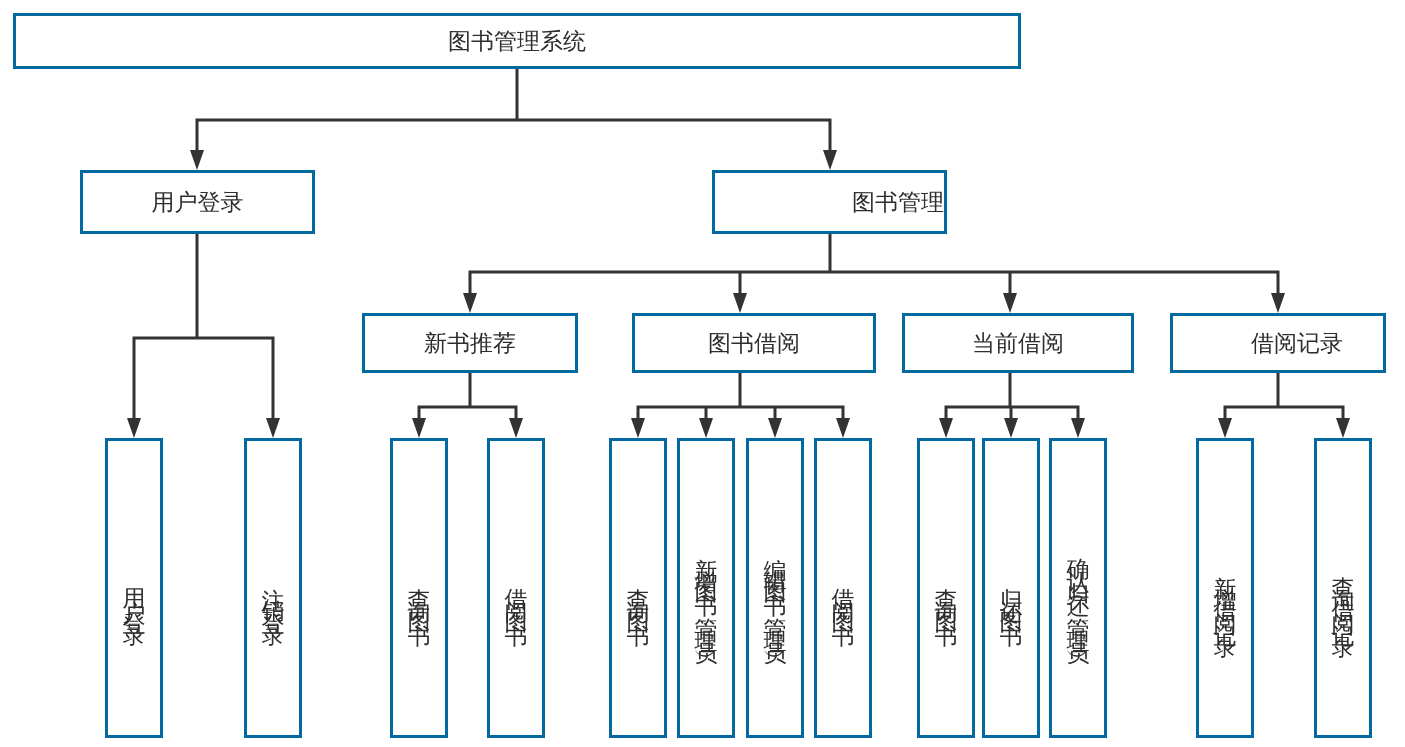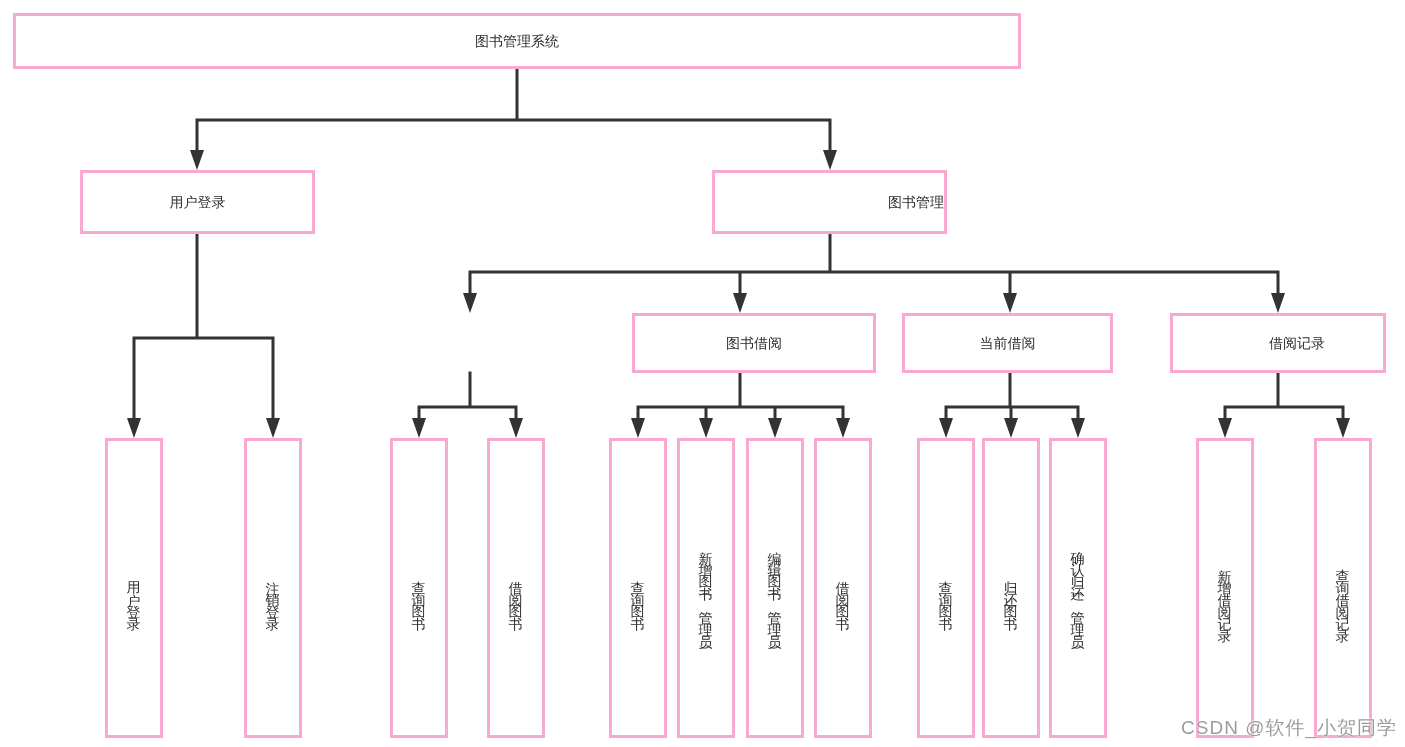--- a/index.html
+++ b/index.html
@@ -17,28 +17,28 @@
   }
   svg.connectors {
     position: absolute;
     left: 0; top: 0;
     width: 1405px; height: 747px;
     z-index: 1;
   }
   .box {
     position: absolute;
     box-sizing: border-box;
-    border: 3px solid #f9a8d4;
+    border: 3px solid #0369a1;
     background: #ffffff;
     display: flex;
     align-items: center;
     justify-content: center;
     z-index: 2;
     color: #2d2d2d;
-    font-size: 14px;
+    font-size: 23px;
     line-height: 1;
   }
   .box .lbl { white-space: nowrap; }
   .vbox .lbl {
     writing-mode: vertical-rl;
     text-orientation: upright;
     letter-spacing: 12px;
     white-space: pre;
     margin-bottom: -12px; 
   }
@@ -104,24 +104,27 @@
     <span class="lbl">图书管理系统</span>
   </div>
 
   <div class="box" style="left:80px; top:170px; width:235px; height:64px;">
     <span class="lbl">用户登录</span>
   </div>
   <div class="box" style="left:712px; top:170px; width:235px; height:64px;justify-content:flex-end;">
     <span class="lbl">图书管理</span>
   </div>
 
+  <div class="box" style="left:362px; top:313px; width:216px; height:60px;">
+    <span class="lbl">新书推荐</span>
+  </div>
   <div class="box" style="left:632px; top:313px; width:244px; height:60px;">
     <span class="lbl">图书借阅</span>
   </div>
-  <div class="box" style="left:902px; top:313px; width:211px; height:60px;">
+  <div class="box" style="left:902px; top:313px; width:232px; height:60px;">
     <span class="lbl">当前借阅</span>
   </div>
   <div class="box" style="left:1170px; top:313px; width:216px; height:60px;padding-left:38px;">
     <span class="lbl">借阅记录</span>
   </div>
 
   <div class="box vbox" style="left:105px; top:438px; width:58px; height:300px;">
     <span class="lbl">用户登录</span>
   </div>
   <div class="box vbox" style="left:244px; top:438px; width:58px; height:300px;">
@@ -158,15 +161,14 @@
     <span class="lbl">确认归还（管理员）</span>
   </div>
 
   <div class="box vbox" style="left:1196px; top:438px; width:58px; height:300px;">
     <span class="lbl">新增借阅记录</span>
   </div>
   <div class="box vbox" style="left:1314px; top:438px; width:58px; height:300px;">
     <span class="lbl">查询借阅记录</span>
   </div>
 
-  <div class="watermark">CSDN @软件_小贺同学</div>
 
 </div>
 
 </body></html>

